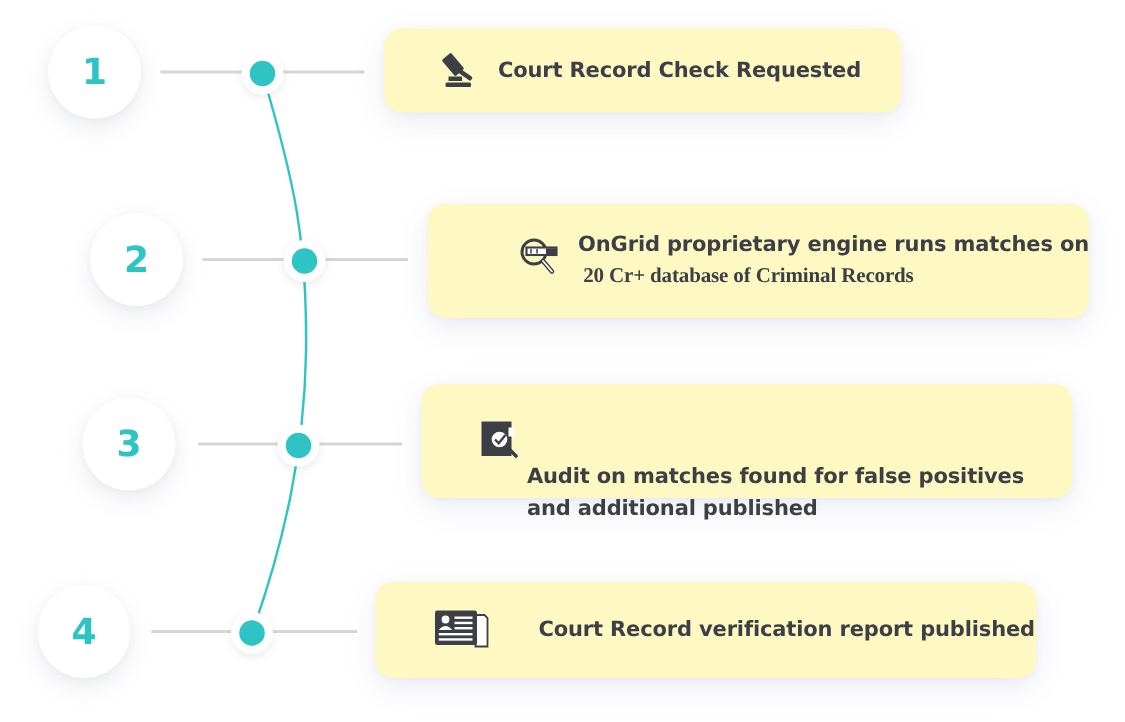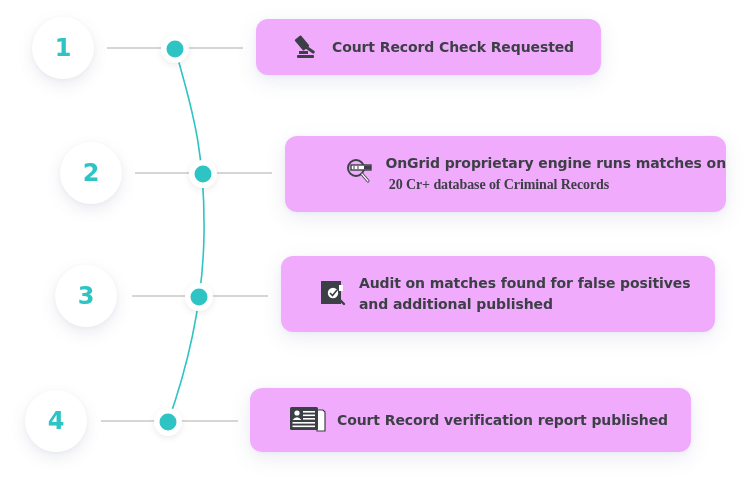--- a/index.html
+++ b/index.html
@@ -28,21 +28,21 @@
       display: flex;
       align-items: center;
       justify-content: center;
       color: #2ec4c4;
       font-weight: bold;
       font-size: 24px;
       font-family: "DejaVu Sans", sans-serif;
     }
     .card {
       position: absolute;
-      background: #f0abfc;
+      background: #fef9c3;
       border-radius: 12px;
       box-shadow: 0 6px 20px rgba(90, 100, 160, 0.12), 0 1px 4px rgba(90,100,160,0.05);
       display: flex;
       align-items: center;
       box-sizing: border-box;
     }
     .card-icon {
       flex: 0 0 auto;
       display: flex;
       align-items: center;
@@ -119,38 +119,38 @@
         <line x1="17" y1="18" x2="23" y2="25" stroke="#3d3f46" stroke-width="3" stroke-linecap="round"></line>
         <line x1="17" y1="18" x2="23" y2="25" stroke="#ffffff" stroke-width="1.2" stroke-linecap="round"></line>
       </svg>
     </span>
     <div class="card-text">
       <span>OnGrid proprietary engine runs matches on</span>
       <span style="white-space:pre;font-family:Liberation Serif, serif;"> 20 Cr+ database of Criminal Records</span>
     </div>
   </div>
 
-  <div class="card" style="left:281px; top:256px; width:434px; height:76px; padding-left:38px;">
+  <div class="card" style="left:281px; top:256px; width:434px; height:76px; padding-left:38px;flex-direction:column;">
     <span class="card-icon" style="width:30px; height:30px; margin-right:10px; align-self:flex-start; margin-top:22px;">
       <svg width="30" height="30" viewBox="0 0 30 30">
         <rect x="2" y="3" width="20" height="23" fill="#3d3f46"></rect>
         <circle cx="14" cy="15" r="6" fill="#ffffff"></circle>
         <circle cx="14" cy="15" r="6" fill="none" stroke="#3d3f46" stroke-width="1.6"></circle>
         <polyline points="11,15 13.5,17.5 18,12" fill="none" stroke="#3d3f46" stroke-width="1.6"></polyline>
         <line x1="19" y1="20" x2="25" y2="26" stroke="#3d3f46" stroke-width="2.4" stroke-linecap="round"></line>
         <rect x="20" y="7" width="4" height="6" fill="#ffffff"></rect>
       </svg>
     </span>
     <div class="card-text">
       <span>Audit on matches found for false positives</span>
       <span>and additional published</span>
     </div>
   </div>
 
-  <div class="card" style="left:250px; top:388px; width:441px; height:64px; padding-left:39px;">
+  <div class="card" style="left:250px; top:388px; width:441px; height:64px; padding-left:39px;gap:22px;">
     <span class="card-icon" style="width:38px; height:28px; margin-right:10px;">
       <svg width="38" height="28" viewBox="0 0 38 28">
         <path d="M28 4 L34 4 L36 6 L36 25 L28 25 Z" fill="#ffffff" stroke="#3d3f46" stroke-width="1.2"></path>
         <rect x="1" y="1" width="28" height="23" rx="1.5" fill="#3d3f46"></rect>
         <circle cx="8" cy="7" r="2.6" fill="#ffffff"></circle>
         <path d="M3.5 14 Q8 8.5 12.5 14 Z" fill="#ffffff"></path>
         <rect x="14" y="5" width="12" height="1.6" fill="#ffffff"></rect>
         <rect x="14" y="8.5" width="12" height="1.6" fill="#ffffff"></rect>
         <rect x="14" y="12" width="12" height="1.6" fill="#ffffff"></rect>
         <rect x="3.5" y="16" width="22.5" height="1.6" fill="#ffffff"></rect>

